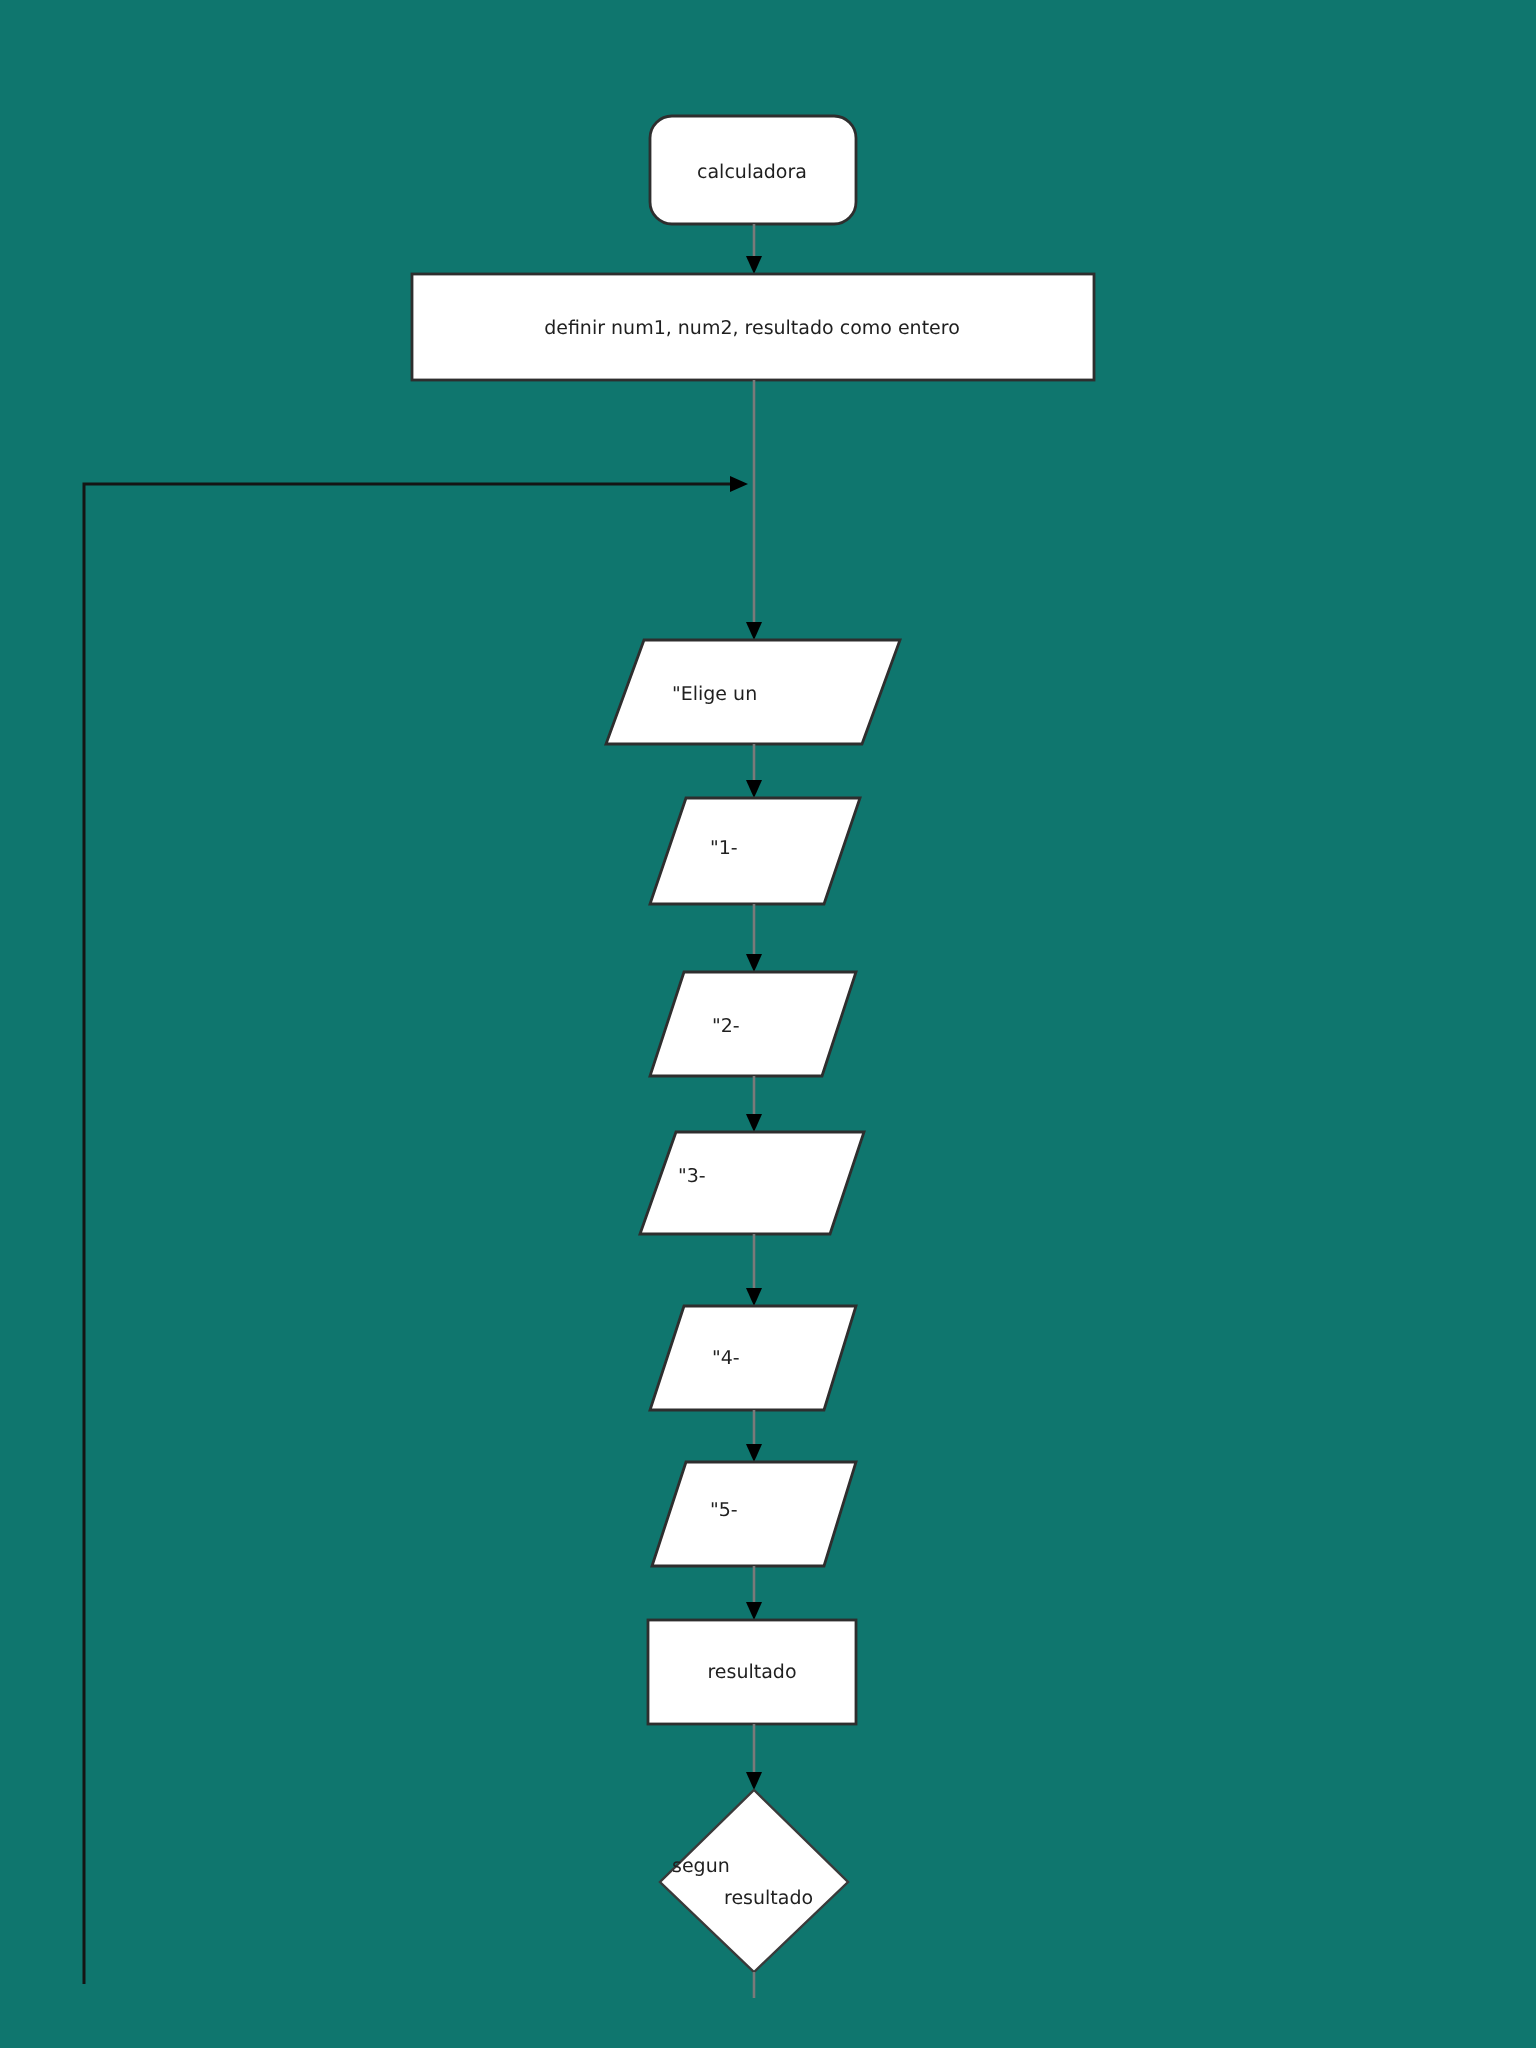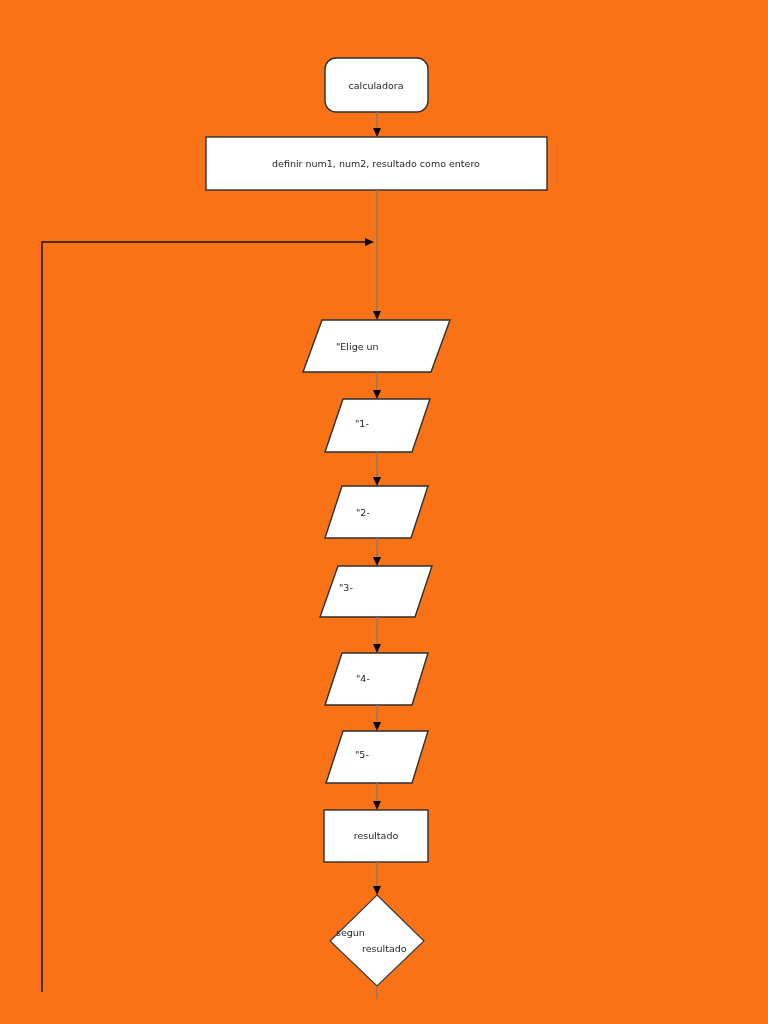--- a/index.html
+++ b/index.html
@@ -7,21 +7,21 @@
     padding: 0;
     width: 768px;
     height: 1024px;
     background: #ffffff;
     font-family: "DejaVu Sans", "Liberation Sans", sans-serif;
   }
   .page {
     position: relative;
     width: 768px;
     height: 1024px;
-    background: #f97316;
+    background: #0f766e;
     overflow: hidden;
   }
   svg { display: block; }
   .shape {
     fill: #ffffff;
     stroke: #2e2e2e;
     stroke-width: 1.4;
   }
   .shape-light {
     fill: #ffffff;

